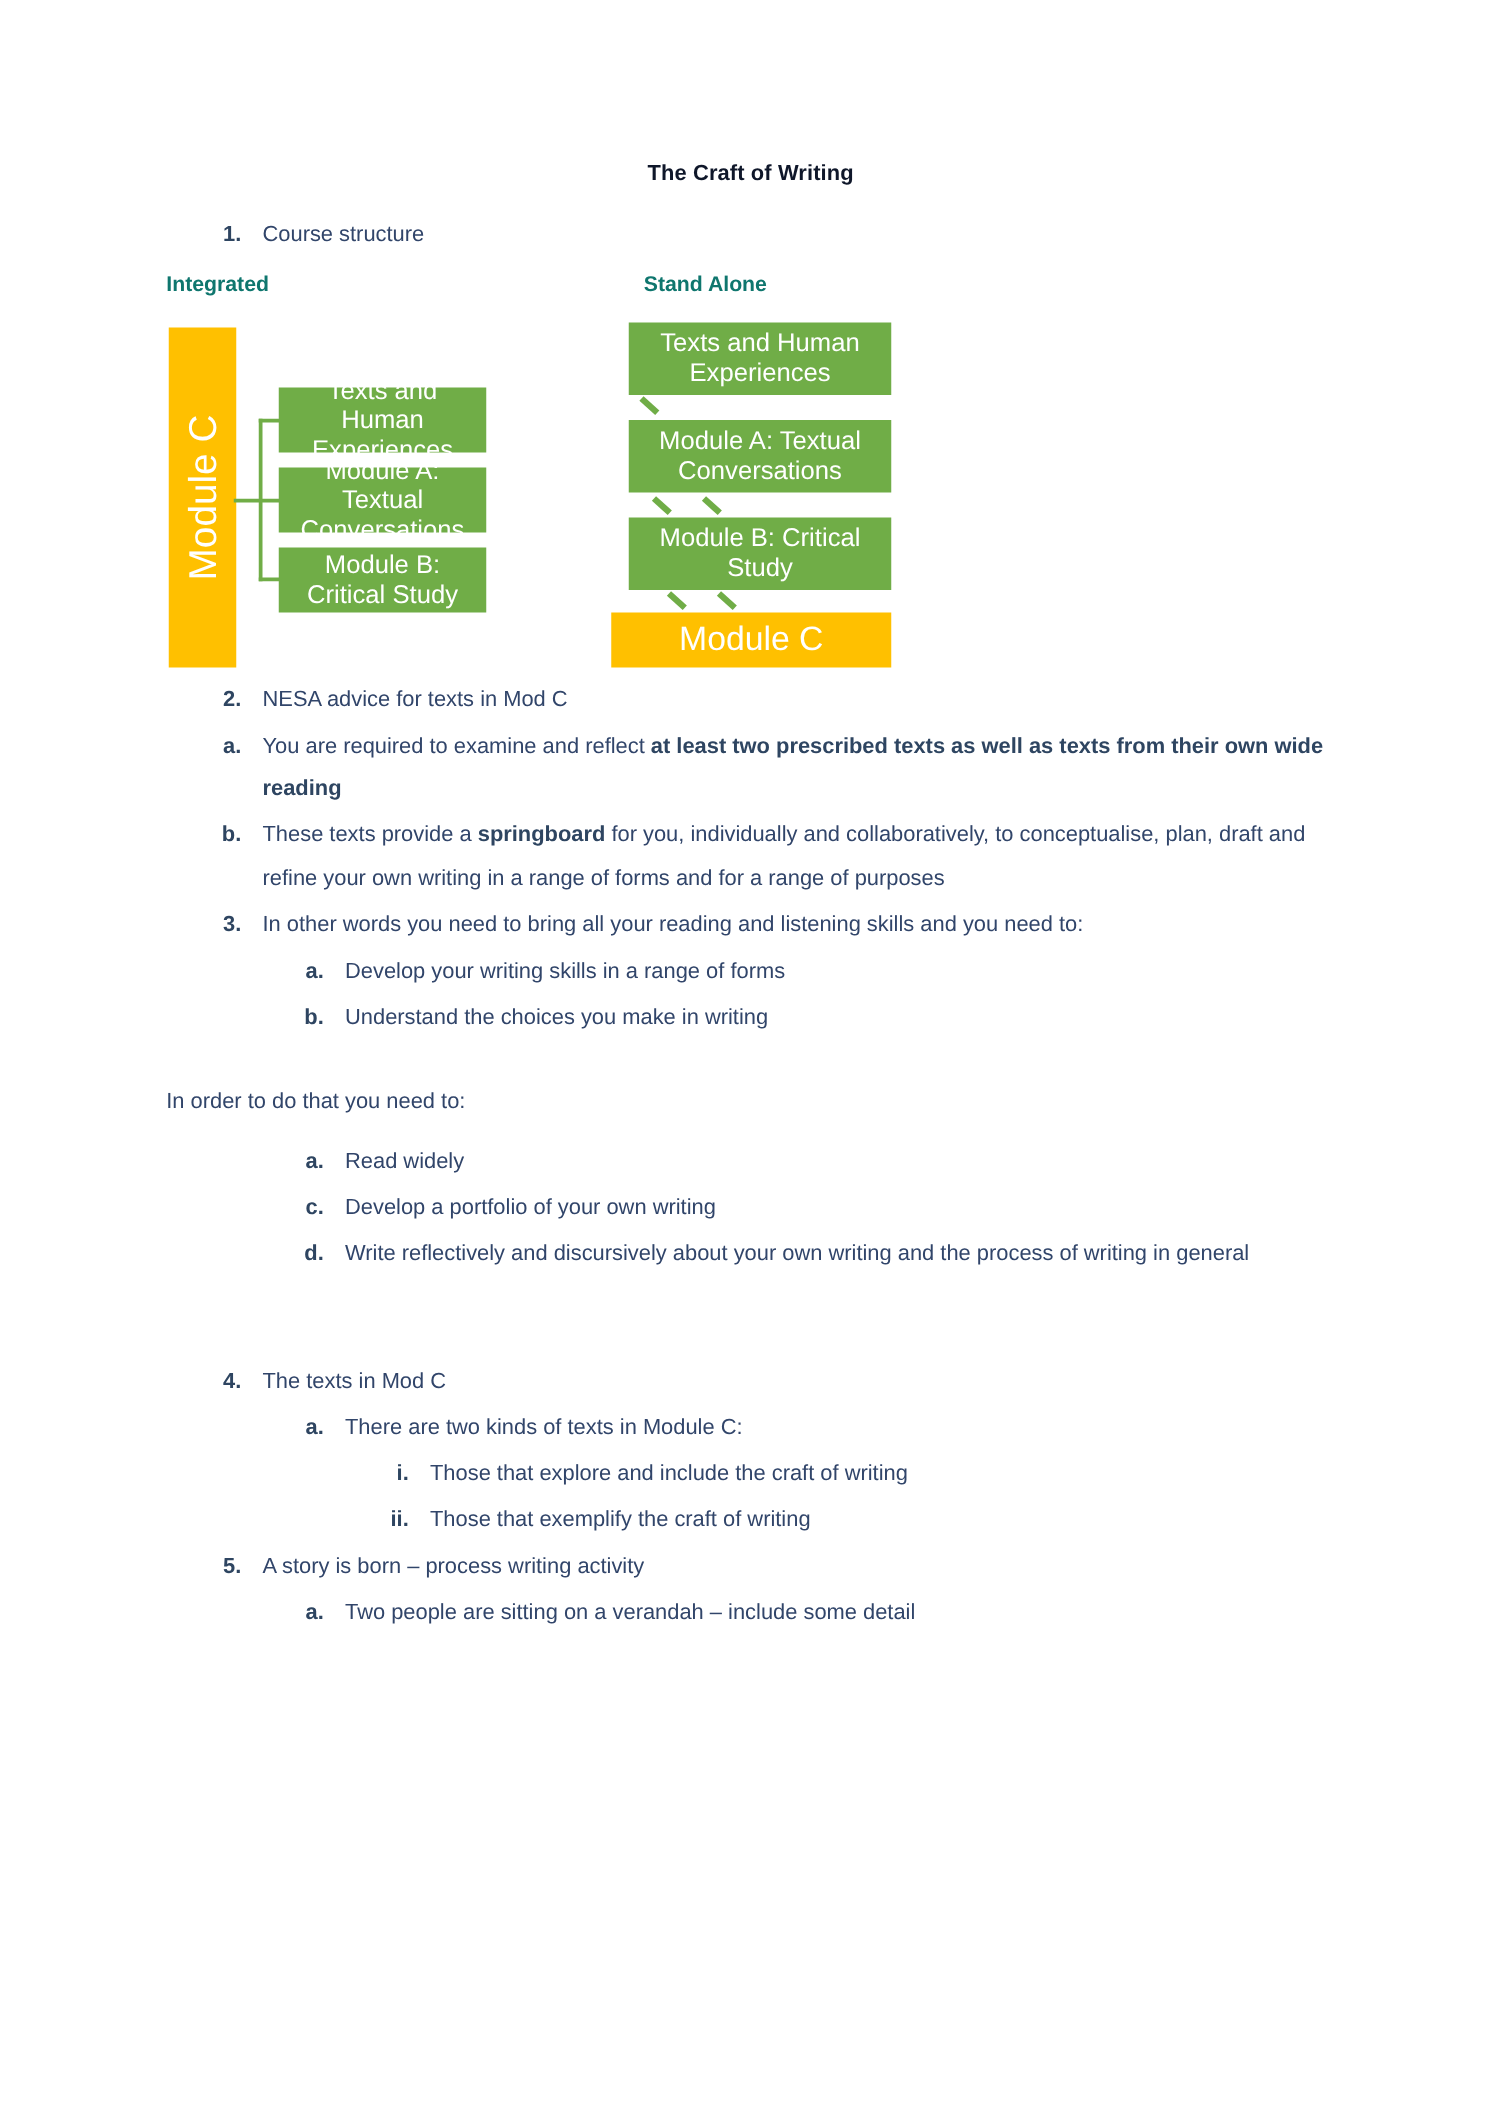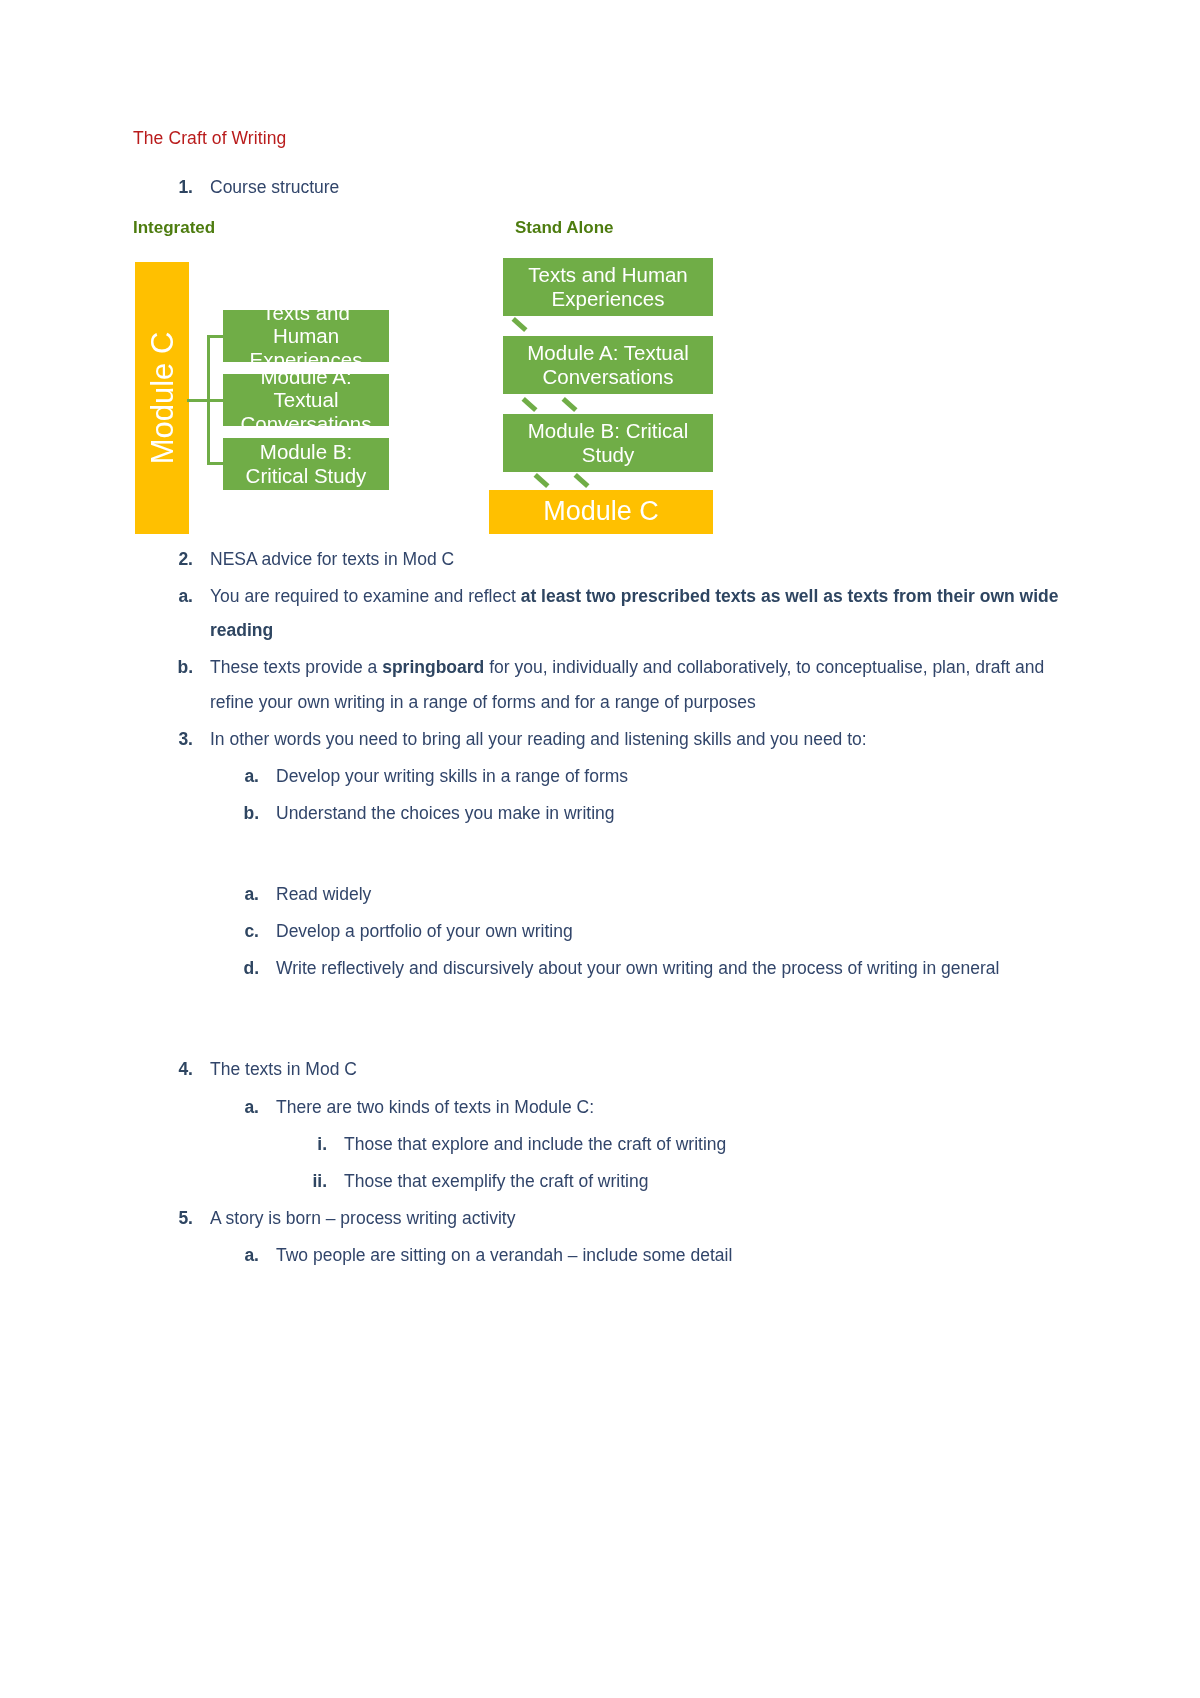--- a/index.html
+++ b/index.html
@@ -27,25 +27,26 @@
   .content {
     position: absolute;
     left: 133px;
     top: 128px;
     width: 935px;
   }
 
   
   .doc-title {
     font-size: 17.5px;
-    font-weight: normal;
-    color: #b91c1c;
+    font-weight: bold;
+    color: #0f172a;
     letter-spacing: 0.1px;
     margin: 0 0 20px 0;
     line-height: 1.25;
+    text-align: center;
   }
   .li {
     display: flex;
     align-items: flex-start;
     line-height: 1.95;
     font-size: 17.5px;
     color: #31456A;
     margin-bottom: 3px;
   }
   .li .marker {
@@ -83,21 +84,21 @@
   
   .diagram-labels {
     position: relative;
     height: 26px;
     margin-top: 14px;
   }
   .dlabel {
     position: absolute;
     font-size: 17px;
     font-weight: bold;
-    color: #4d7c0f;
+    color: #0f766e;
     top: 0;
   }
   .dlabel.left  { left: 0px; }
   .dlabel.right { left: 382px; }
 
   .diagram {
     position: relative;
     height: 290px;
     margin-top: 8px;
   }
@@ -270,20 +271,21 @@
       <span class="body">Develop your writing skills in a range of forms</span>
     </div>
 
     <div class="li lvl2">
       <span class="marker">b.</span>
       <span class="body">Understand the choices you make in writing</span>
     </div>
 
     <div class="spacer-md"></div>
 
+    <div class="para">In order to do that you need to:</div>
 
     <div class="spacer-sm"></div>
 
     <div class="li lvl2">
       <span class="marker">a.</span>
       <span class="body">Read widely</span>
     </div>
 
     <div class="li lvl2">
       <span class="marker">c.</span>

